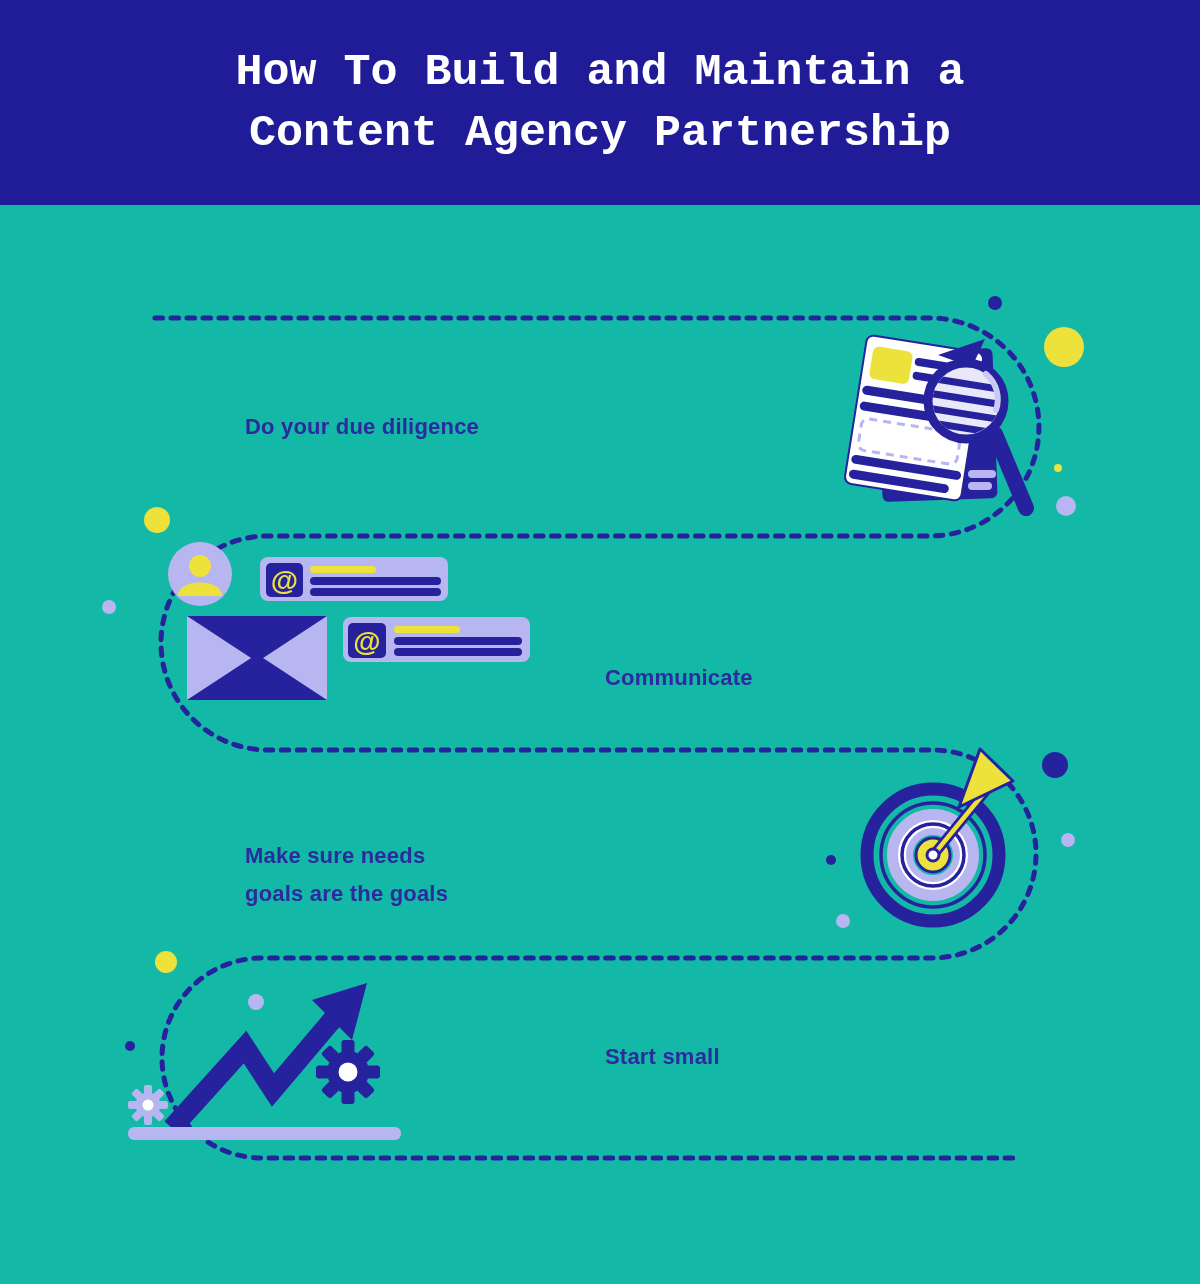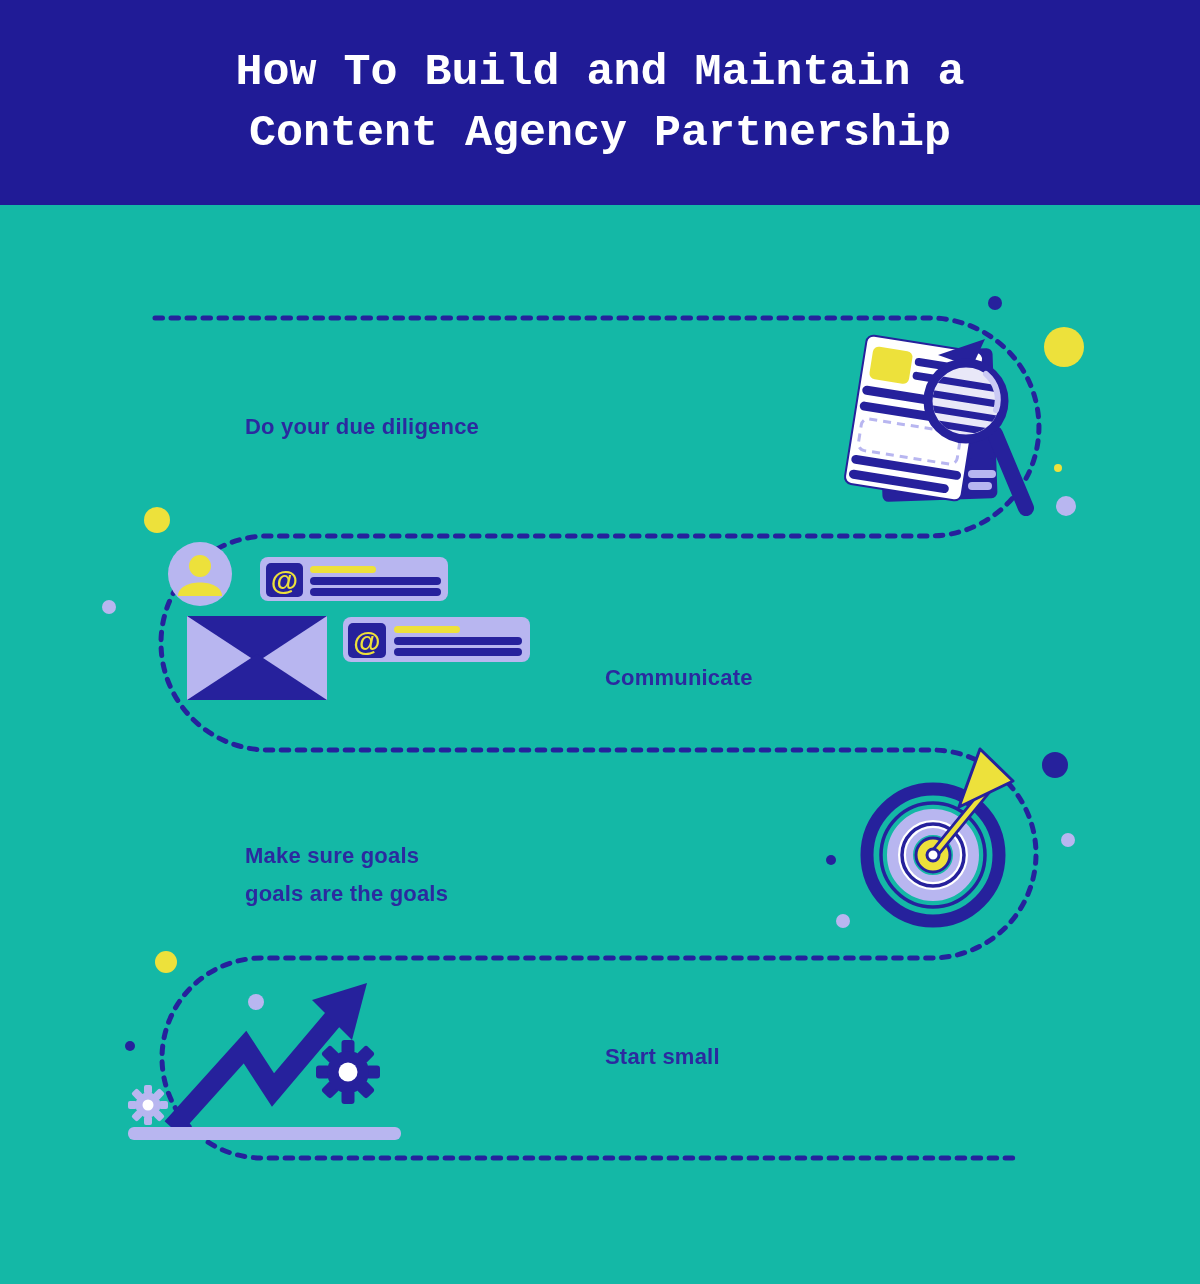--- a/index.html
+++ b/index.html
@@ -172,20 +172,20 @@
     <rect x="20" y="174" width="273" height="13" rx="6" fill="var(--periwinkle)"></rect>
   </svg>
 
   <div class="label" style="left:245px;top:408px;">
     <span>Do your due diligence</span>
   </div>
   <div class="label" style="left:605px;top:615px;margin-top:44px;">
     <span>Communicate</span>
   </div>
   <div class="label" style="left:245px;top:837px;">
-    <span>Make sure goals</span>
+    <span>Make sure needs</span>
     <span>goals are the goals</span>
   </div>
   <div class="label" style="left:605px;top:1038px;">
     <span>Start small</span>
   </div>
 
 </div>
 
 </body></html>

